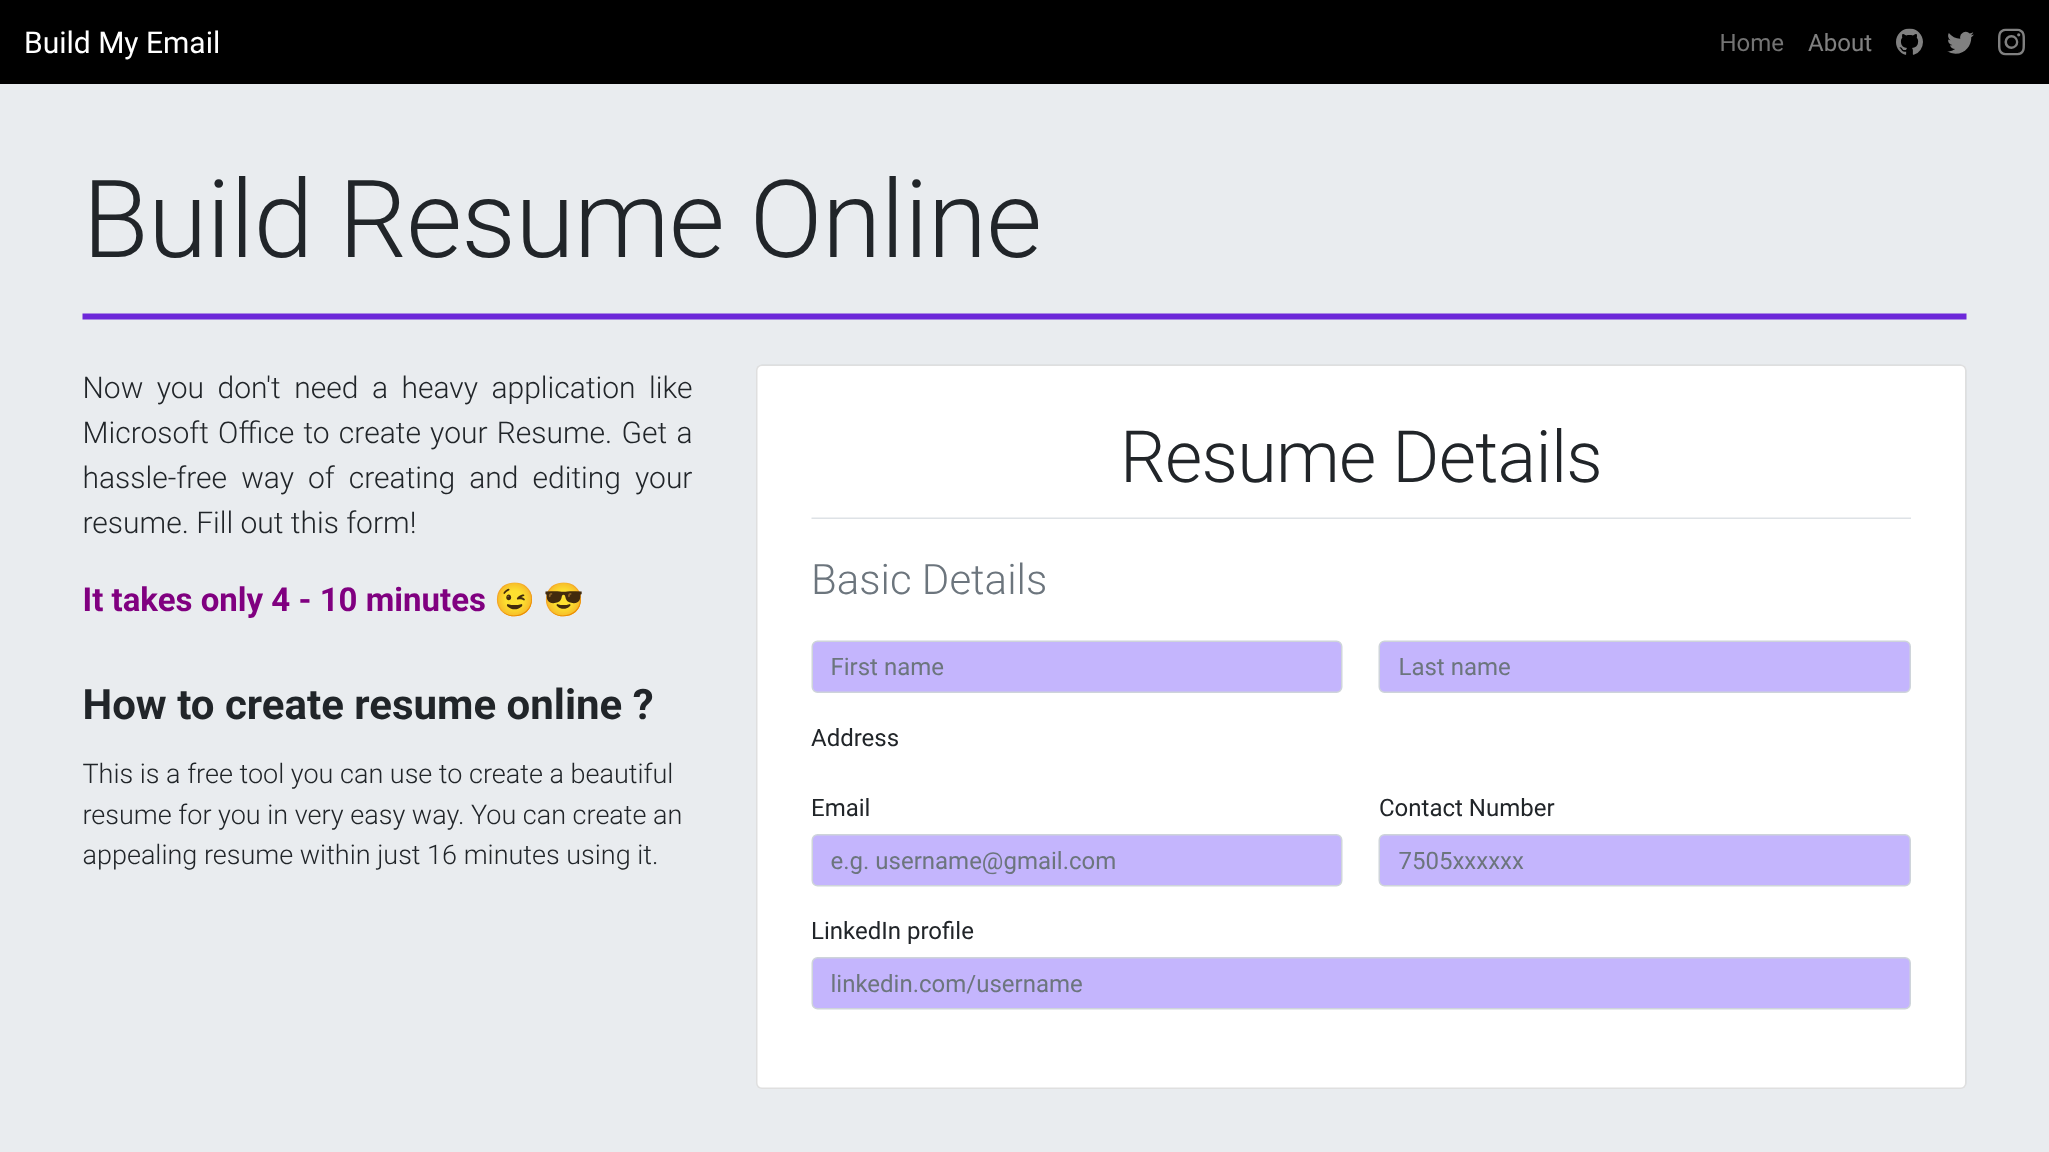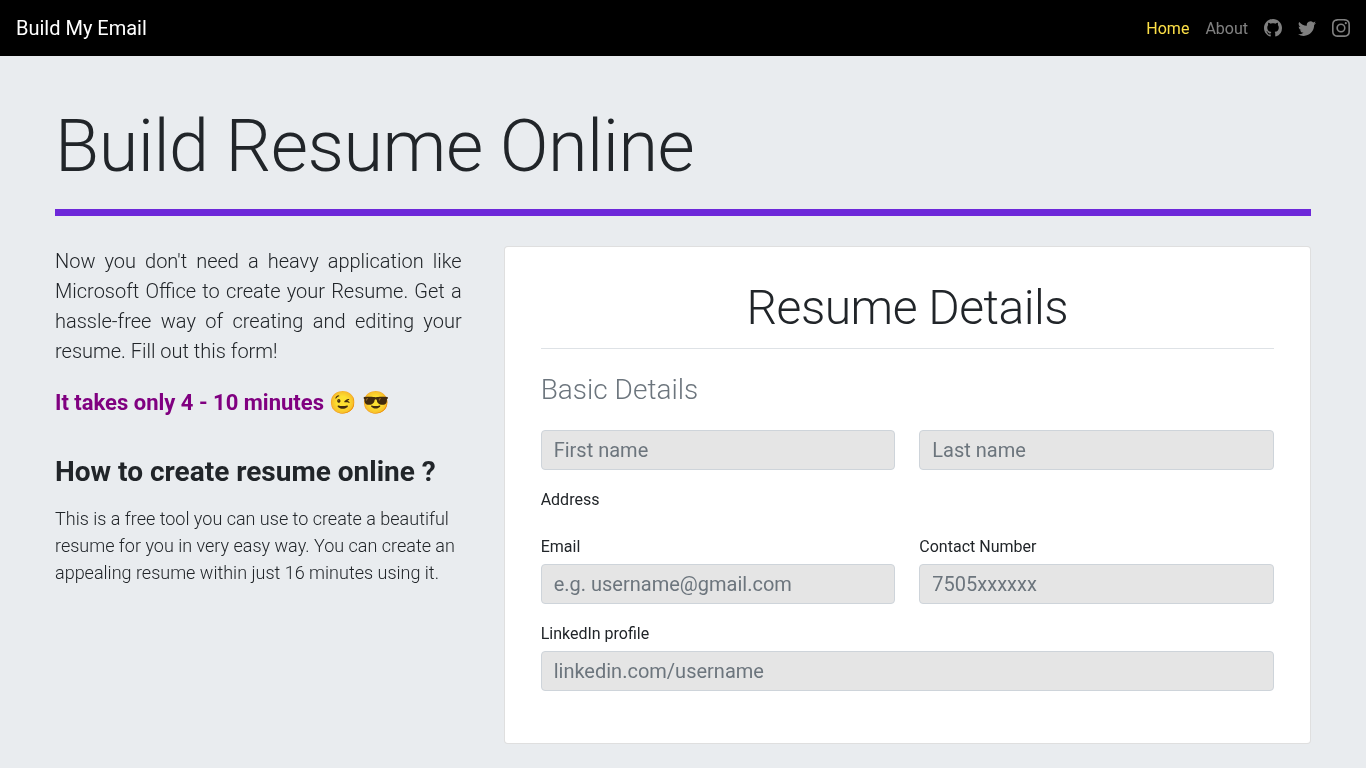--- a/index.html
+++ b/index.html
@@ -27,40 +27,40 @@
   align-items: center;
   gap: 16px;
 }
 .nav-link {
   color: rgba(255,255,255,0.5);
   font-size: 16px;
   text-decoration: none;
   cursor: pointer;
 }
 .nav-link.active {
-  color: #fde047;
+  color: #737373;
 }
 .nav-icon {
   color: rgba(255,255,255,0.5);
   display: inline-flex;
   align-items: center;
   cursor: pointer;
 }
 .nav-icon svg { width: 18px; height: 18px; fill: currentColor; }
 .container {
   max-width: 1320px;
   margin: 0 auto;
   padding: 48px 32px 0 32px;
 }
 .page-title {
   font-size: 72px;
   font-weight: 300;
   color: #212529;
   padding-bottom: 20px;
-  border-bottom: 7px solid #6d28d9;
+  border-bottom: 4px solid #6d28d9;
   margin-bottom: 30px;
   letter-spacing: -0.5px;
 }
 .content-row {
   display: flex;
   gap: 30px;
 }
 .left-col {
   flex: 0 0 33.333%;
   max-width: 33.333%;
@@ -126,24 +126,24 @@
 .form-group.full { flex: 0 0 100%; }
 label {
   display: block;
   font-size: 16px;
   margin-bottom: 8px;
   color: #212529;
 }
 input[type=text] {
   width: 100%;
   padding: 7px 12px;
-  font-size: 20px;
+  font-size: 16px;
   border: 1px solid #ced4da;
   border-radius: 4px;
-  background: #e5e5e5;
+  background: #c4b5fd;
   color: #495057;
   font-family: inherit;
 }
 input[type=text]::placeholder {
   color: #6c757d;
   opacity: 1;
 }
 ::-webkit-scrollbar { width: 17px; }
 ::-webkit-scrollbar-track { background: #f1f1f1; }
 ::-webkit-scrollbar-thumb { background: #c1c1c1; }

